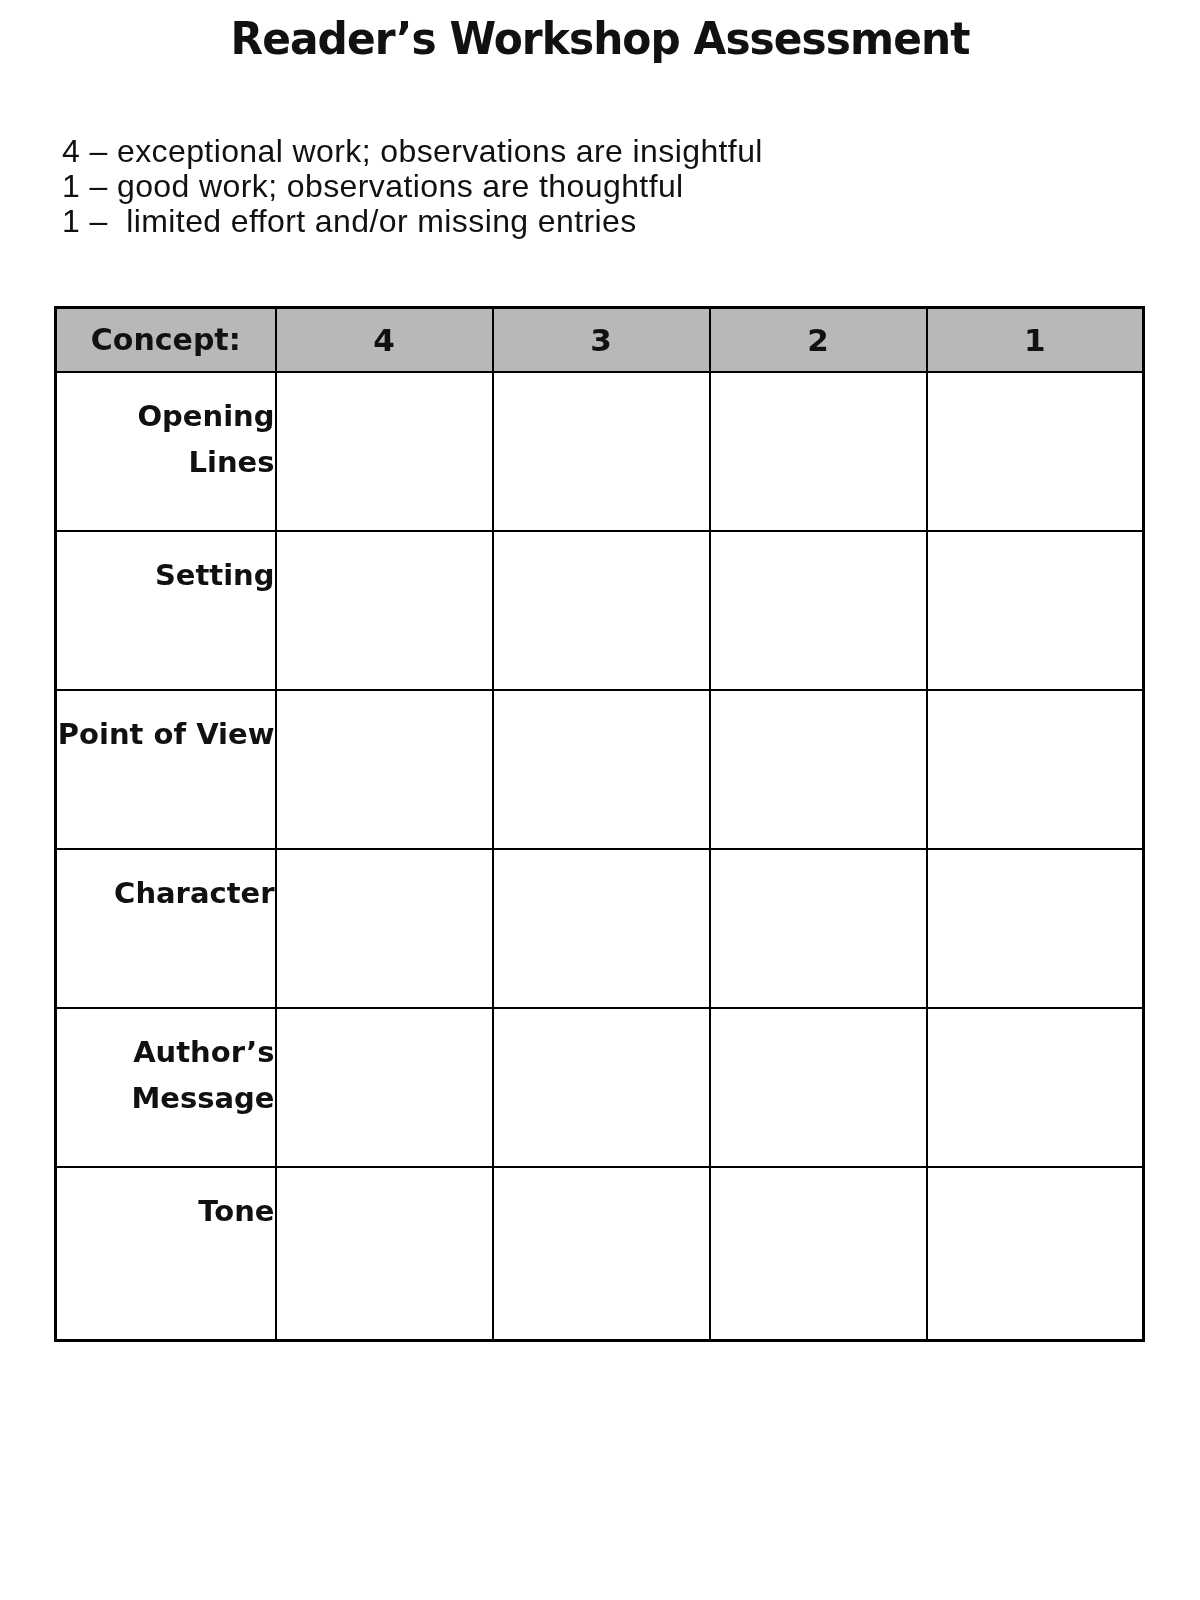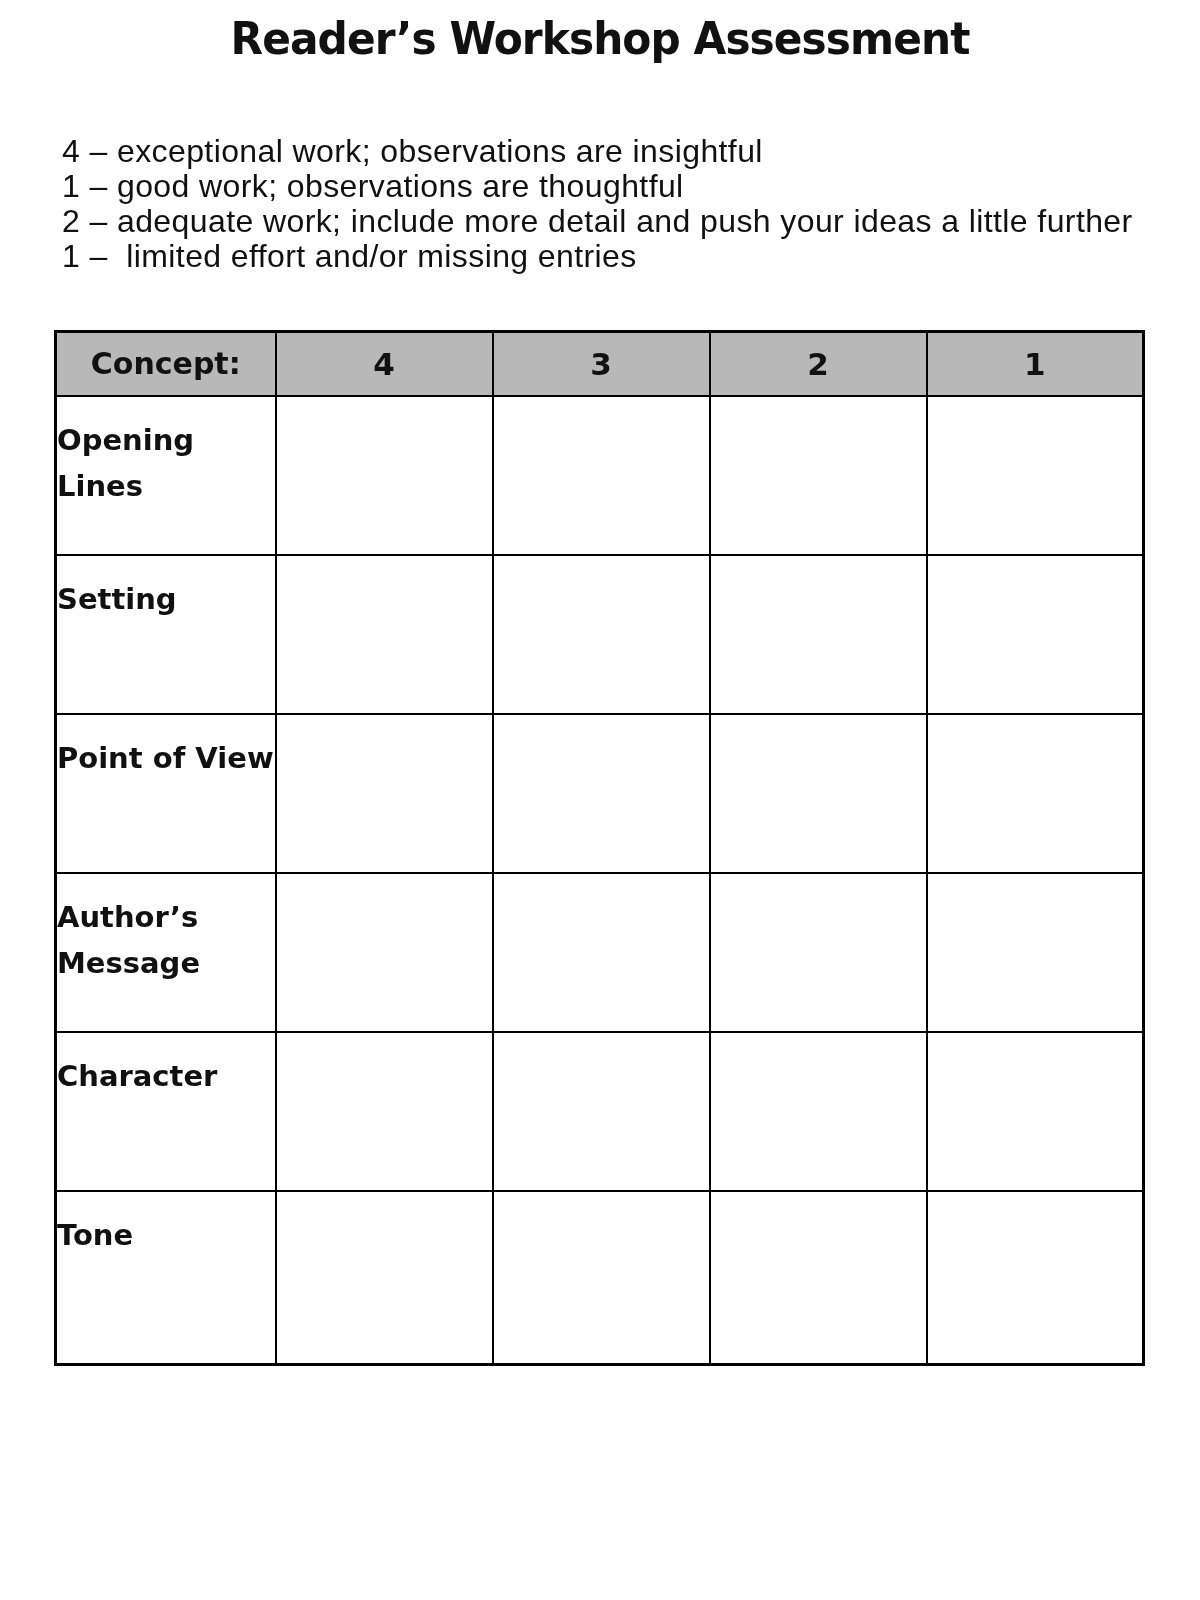--- a/index.html
+++ b/index.html
@@ -52,37 +52,37 @@
   table.rubric {
     position: absolute;
     left: 54px; top: 306px;
     width: 1089px;
     border-collapse: collapse;
     table-layout: fixed;
   }
   table.rubric, table.rubric th, table.rubric td {
     border: 2px solid #000000;
   }
-  table.rubric { border-width: 3px; margin-top: 24px; }
+  table.rubric { border-width: 3px; }
 
   col.concept-col { width: 220px; }
   col.score-col   { width: 217px; }
 
   table.rubric th {
     background: var(--header-bg, #b8b8b8);
     height: 64px;
     font-weight: 700;
     font-family: "DejaVu Sans", sans-serif;
   }
   th.concept-head { font-size: 30px; }
   th.score-head   { font-size: 31px; }
 
   table.rubric td.row-label {
     vertical-align: top;
-    text-align: left;
+    text-align: right;
     padding-top: 20px;
     font-size: 29px;
     font-weight: 700;
     line-height: 1.62;
     font-family: "DejaVu Sans", sans-serif;
   }
   table.rubric td.score-cell { background: #ffffff; }
 
   tr.r-std  { height: 159px; }
   tr.r-last { height: 174px; }
@@ -91,21 +91,20 @@
 <body>
 
 <div class="page">
 
   <h1 class="doc-title">Reader’s Workshop Assessment</h1>
 
 
   <div class="legend">
     <div class="legend-line">4 – exceptional work; observations are insightful</div>
     <div class="legend-line">1 – good work; observations are thoughtful</div>
-    <div class="legend-line">2 – adequate work; include more detail and push your ideas a little further</div>
     <div class="legend-line">1 –  limited effort and/or missing entries</div>
   </div>
 
   <table class="rubric">
     <colgroup>
       <col class="concept-col">
       <col class="score-col">
       <col class="score-col">
       <col class="score-col">
       <col class="score-col">
@@ -135,28 +134,28 @@
         <td class="score-cell"></td>
       </tr>
       <tr class="r-std">
         <td class="row-label">Point of View</td>
         <td class="score-cell"></td>
         <td class="score-cell"></td>
         <td class="score-cell"></td>
         <td class="score-cell"></td>
       </tr>
       <tr class="r-std">
-        <td class="row-label">Author’s Message</td>
+        <td class="row-label">Character</td>
         <td class="score-cell"></td>
         <td class="score-cell"></td>
         <td class="score-cell"></td>
         <td class="score-cell"></td>
       </tr>
       <tr class="r-std">
-        <td class="row-label">Character</td>
+        <td class="row-label">Author’s Message</td>
         <td class="score-cell"></td>
         <td class="score-cell"></td>
         <td class="score-cell"></td>
         <td class="score-cell"></td>
       </tr>
       <tr class="r-last">
         <td class="row-label">Tone</td>
         <td class="score-cell"></td>
         <td class="score-cell"></td>
         <td class="score-cell"></td>

